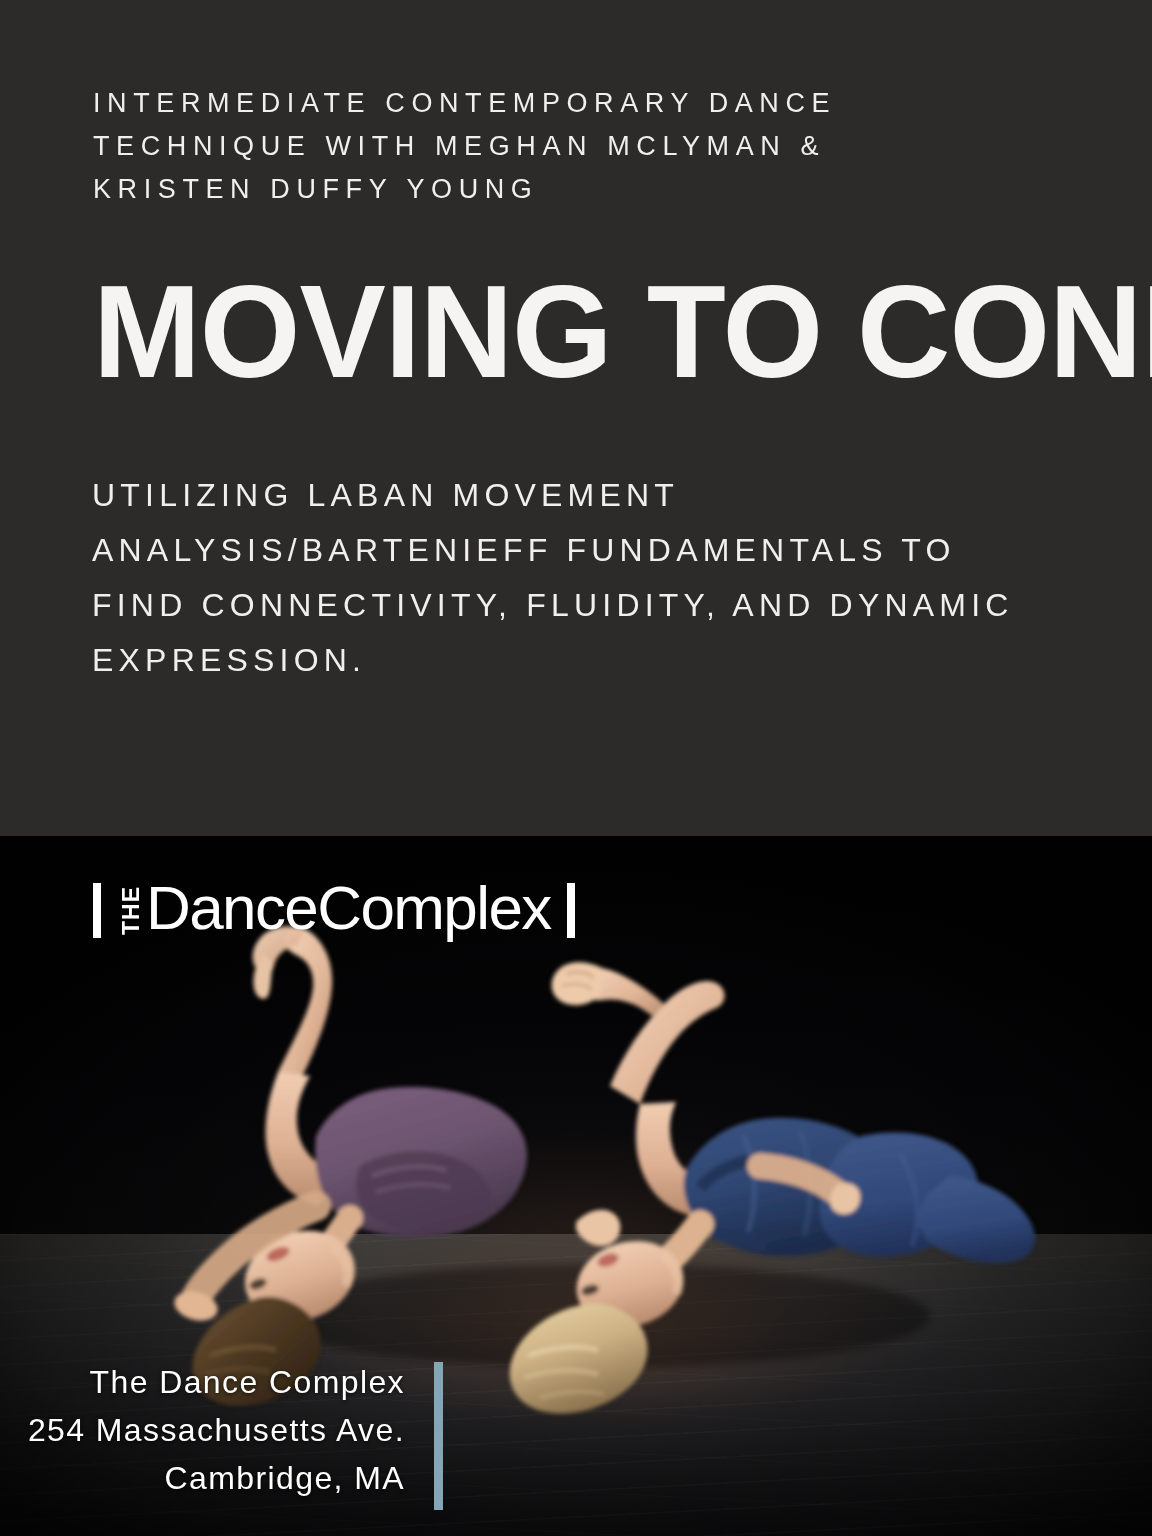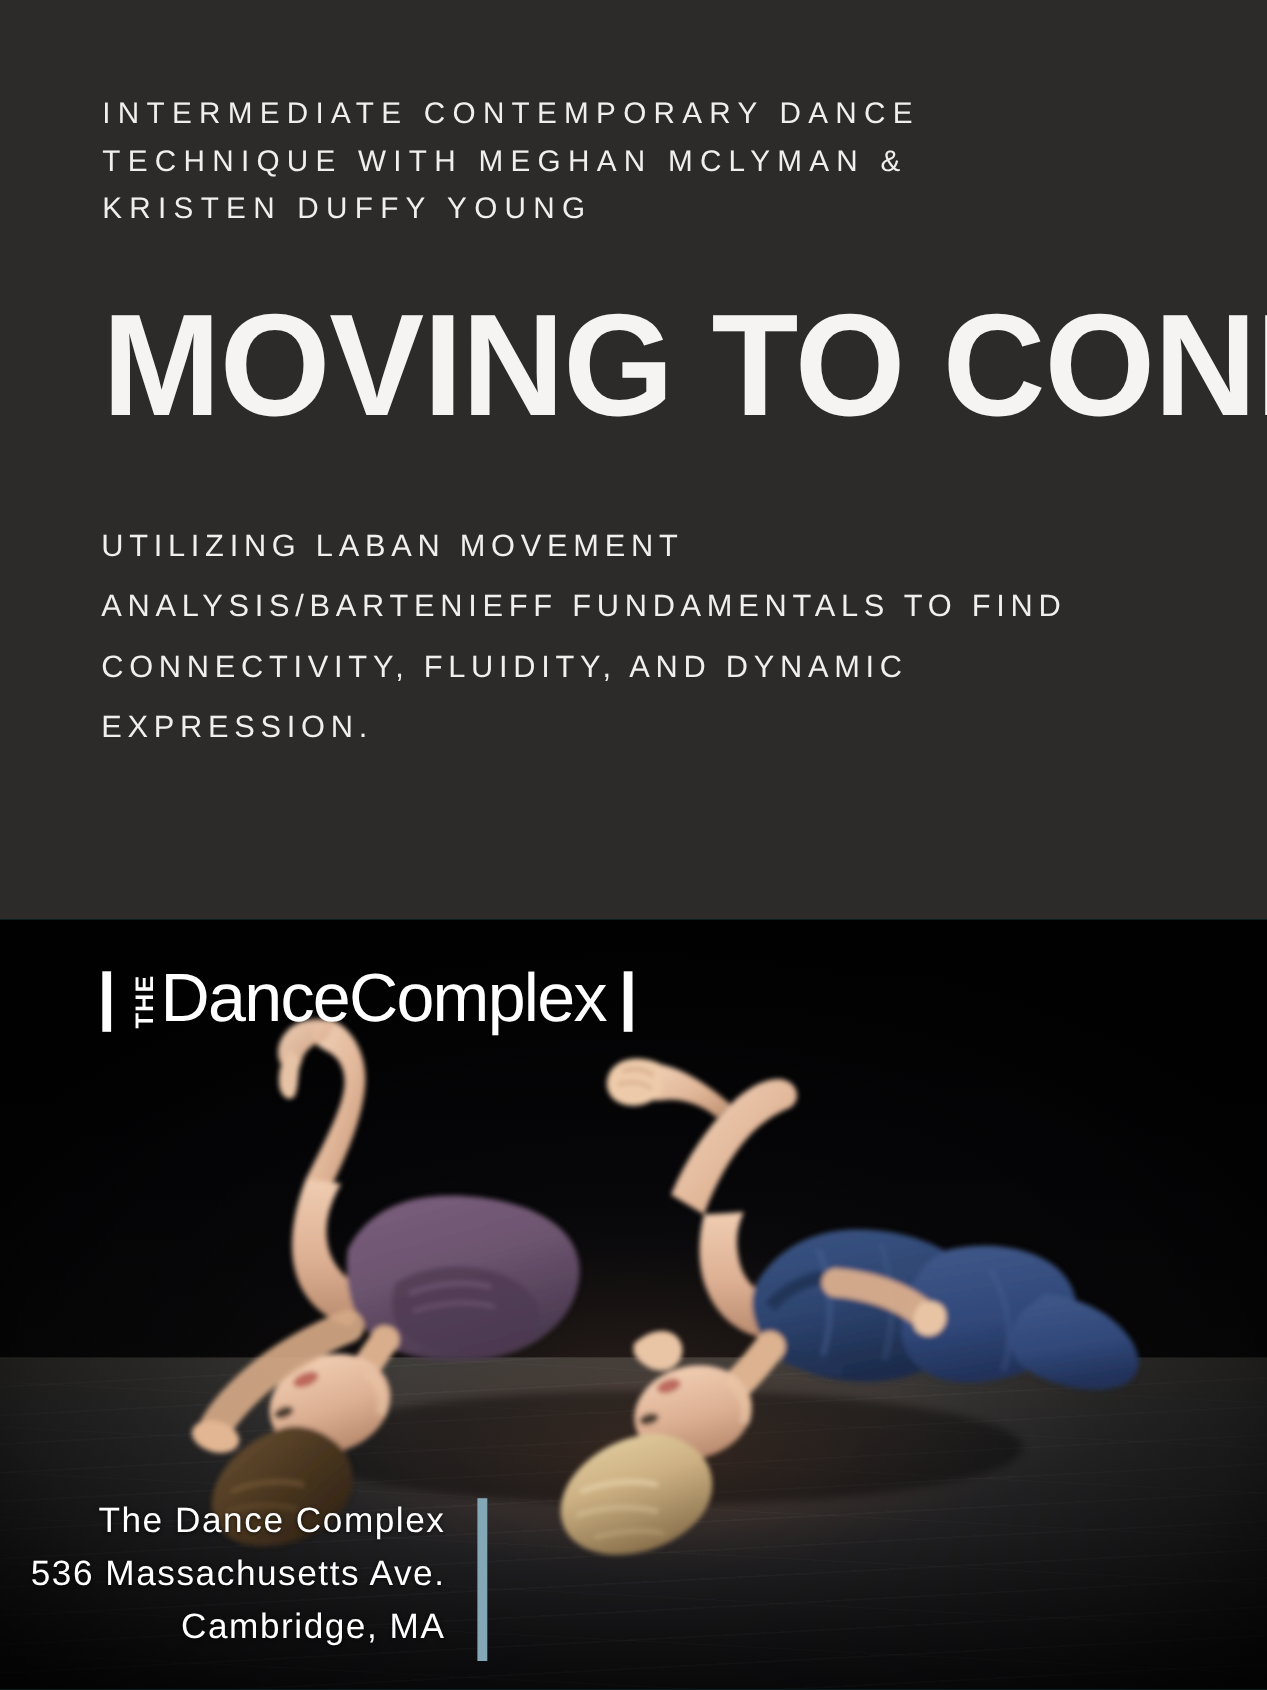--- a/index.html
+++ b/index.html
@@ -10,21 +10,21 @@
   }
   body {
     font-family: "Liberation Sans", sans-serif;
   }
 
   #poster {
     position: relative;
     width: 1152px;
     height: 1536px;
     overflow: hidden;
-    background: #0f766e;
+    background: #ec4899;
   }
 
   
   .top-section {
     position: absolute;
     left: 0;
     top: 0;
     width: 1152px;
     height: 836px;
     background: #2d2b29;
@@ -63,21 +63,21 @@
     white-space: nowrap;
   }
 
   .blurb {
     position: absolute;
     left: 92px;
     top: 468px;
     width: 940px;
     color: #f0efed;
     font-family: "Liberation Sans", sans-serif;
-    font-size: 28px;
+    font-size: 32px;
     font-weight: 400;
     letter-spacing: 5.2px;
     line-height: 55px;
     text-transform: uppercase;
     white-space: pre-line;
   }
 
   
   .photo-section {
     position: absolute;
@@ -389,18 +389,18 @@
     <div class="logo">
       <div class="logo-bar"></div>
       <div class="logo-the">THE</div>
       <div class="logo-word">DanceComplex</div>
       <div class="logo-bar logo-bar-right"></div>
     </div>
   </div>
 
   <div class="footer">
     <div class="footer-col footer-left">The Dance Complex
-536 Massachusetts Ave.
+254 Massachusetts Ave.
 Cambridge, MA</div>
     <div class="footer-divider"></div>
   </div>
 
 </div>
 
 </body></html>

